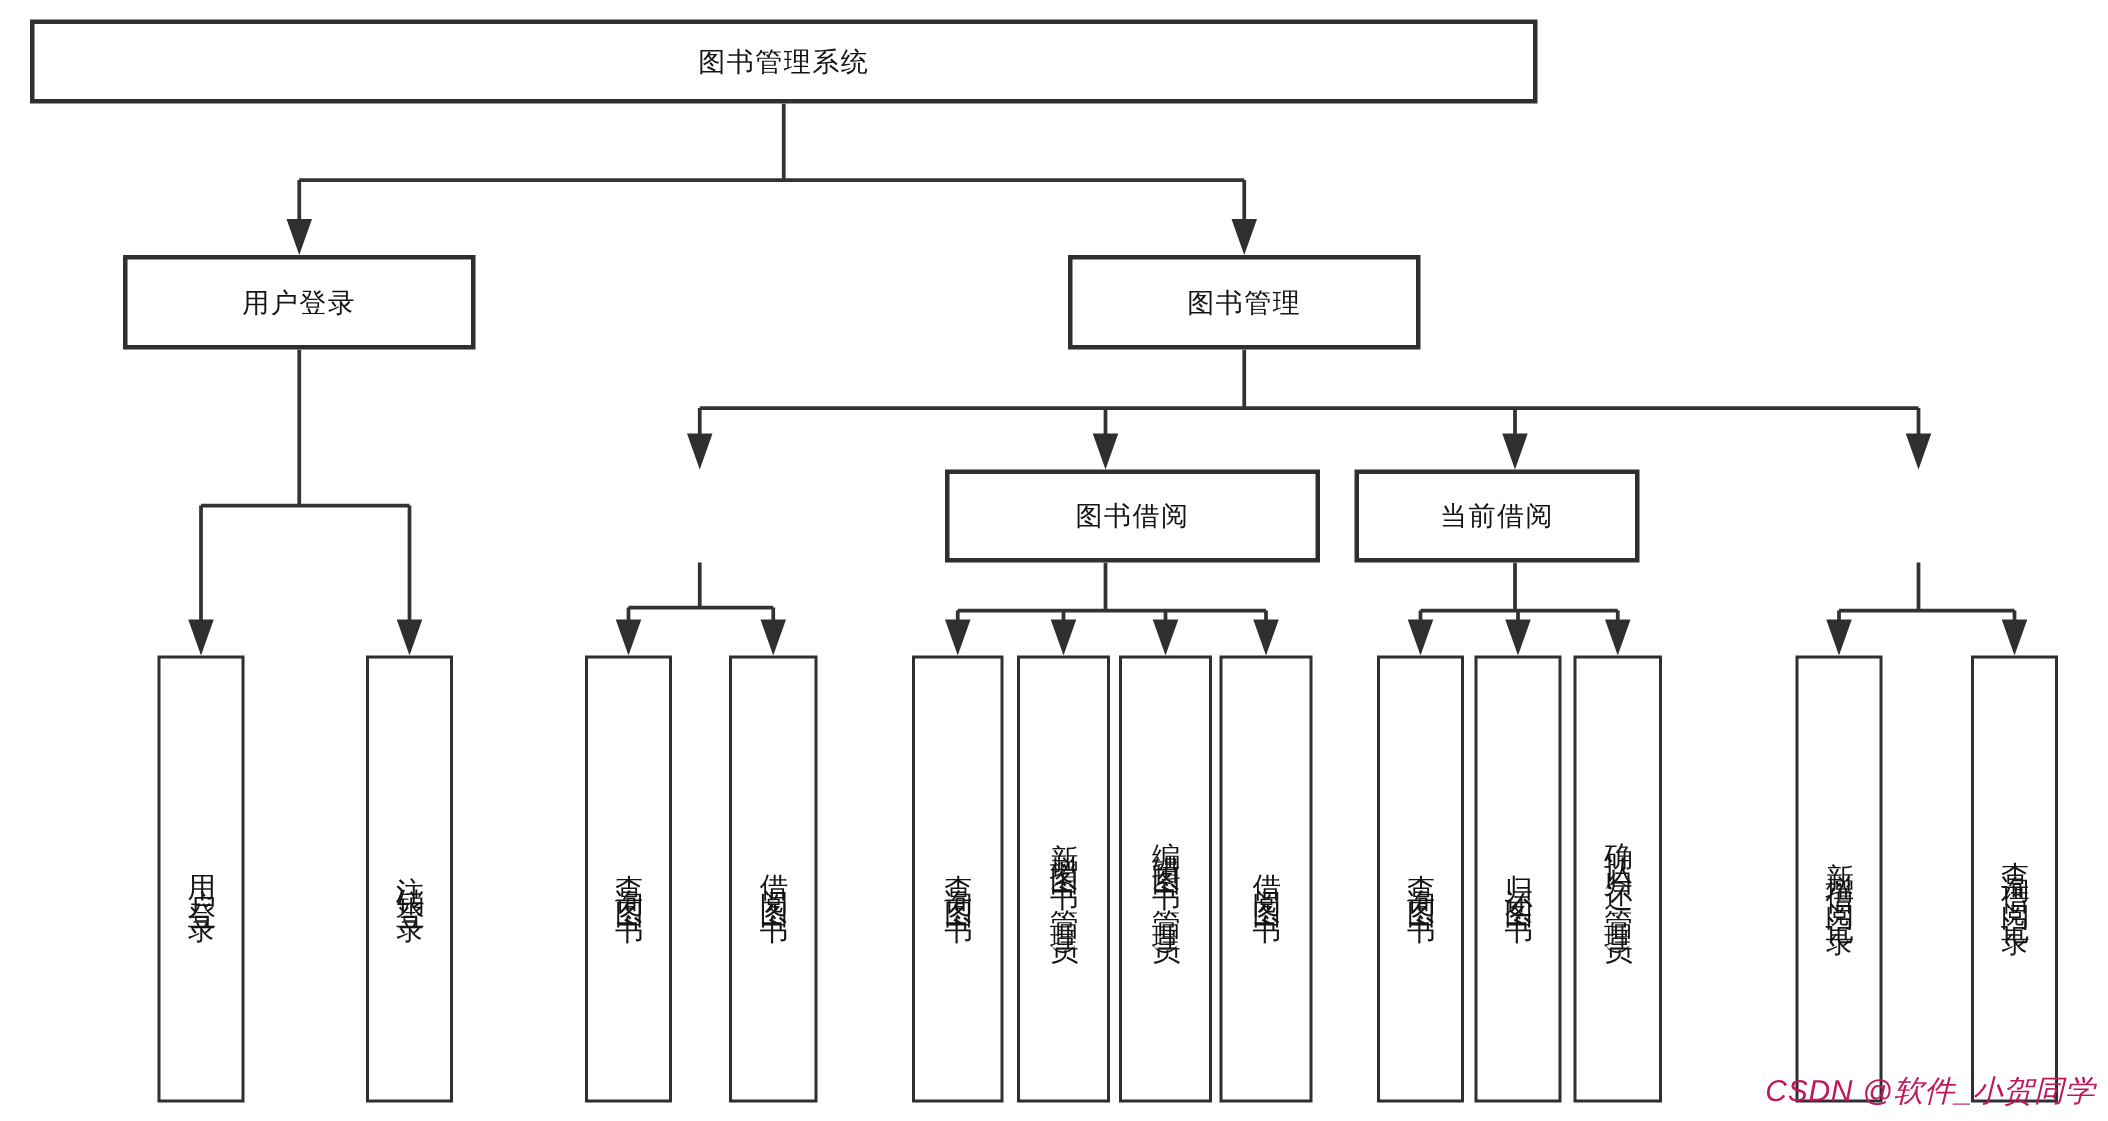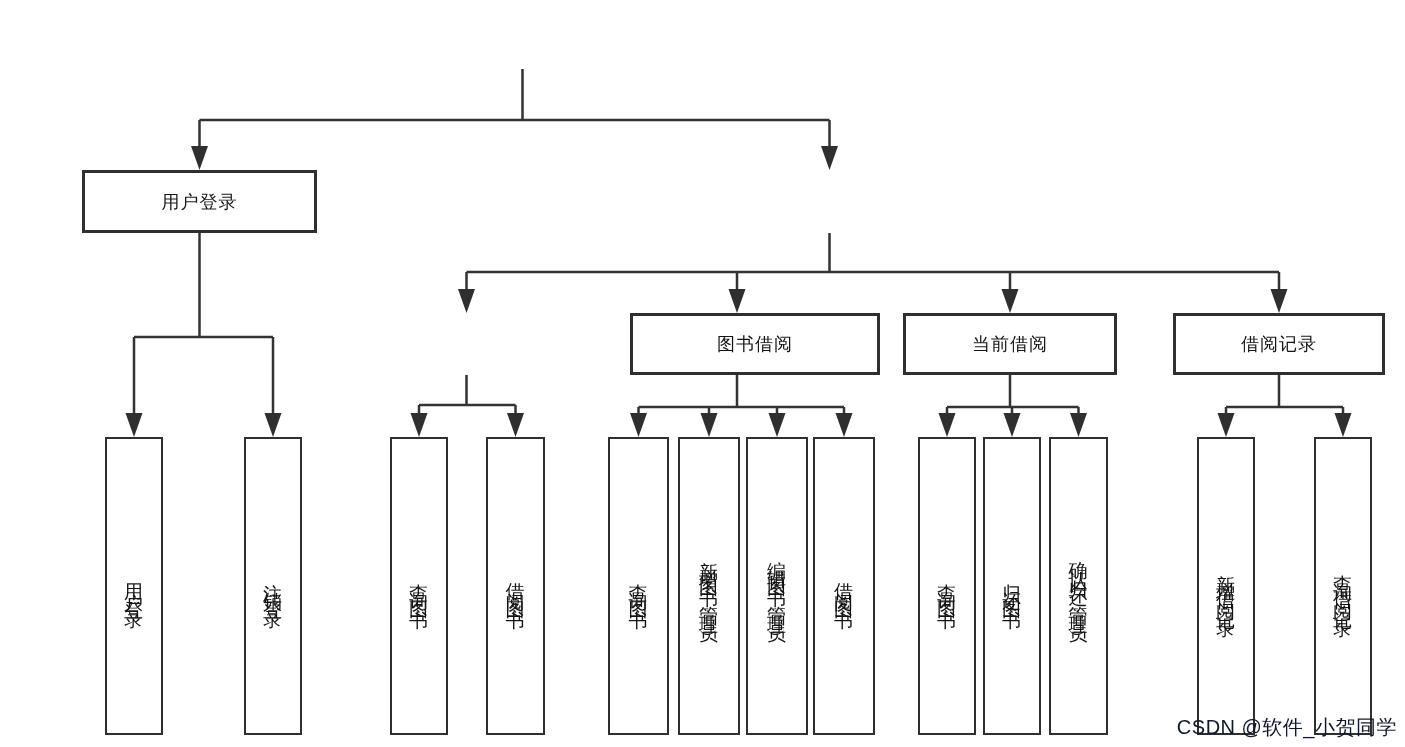--- a/index.html
+++ b/index.html
@@ -32,24 +32,25 @@
     font-size:19px;
     letter-spacing:9px;
     color:#141414;
     line-height:1;
     white-space:nowrap;
   }
   .watermark {
     position:absolute;
     right:8px; top:714px;
     font-size:20px;
-    color:#0f172a;
+    color:#be185d;
     letter-spacing:0.5px;
     z-index:5;
     white-space:nowrap;
+    font-style:italic;
   }
   svg line, svg path { stroke:#333333; stroke-width:2.5; fill:none; }
   svg polygon { fill:#2f2f2f; stroke:none; }
 </style>
 </head>
 <body>
 
 <div class="canvas">
 
   <svg class="connector-layer" width="1405" height="747" viewBox="0 0 1405 747">
@@ -95,33 +96,36 @@
       <polygon points="1070,413 1087,413 1078.5,437"></polygon>
     </g>
 
     <g>
       <path d="M1279 375 V407 M1226 407 H1343 M1226 407 V419 M1343 407 V419"></path>
       <polygon points="1217.5,413 1234.5,413 1226,437"></polygon>
       <polygon points="1334.5,413 1351.5,413 1343,437"></polygon>
     </g>
   </svg>
 
+  <div class="box hbox" style="left:20px;top:13px;width:1005px;height:56px">
+    <span>图书管理系统</span>
+  </div>
 
   <div class="box hbox" style="left:82px;top:170px;width:235px;height:63px">
     <span>用户登录</span>
+  </div>
+  <div class="box hbox" style="left:712px;top:170px;width:235px;height:63px">
+    <span>图书管理</span>
   </div>
 
   <div class="box hbox" style="left:630px;top:313px;width:250px;height:62px">
     <span>图书借阅</span>
   </div>
-  <div class="box hbox" style="left:903px;top:313px;width:214px;height:62px">
+  <div class="box hbox" style="left:903px;top:313px;width:190px;height:62px">
     <span>当前借阅</span>
-  </div>
-  <div class="box hbox" style="left:1173px;top:313px;width:212px;height:62px">
-    <span>借阅记录</span>
   </div>
 
   <div class="box vbox" style="left:105px;top:437px;width:58px;height:298px">
     <span class="vtext">用户登录</span>
   </div>
   <div class="box vbox" style="left:244px;top:437px;width:58px;height:298px">
     <span class="vtext">注销登录</span>
   </div>
 
   <div class="box vbox" style="left:390px;top:437px;width:58px;height:298px">

